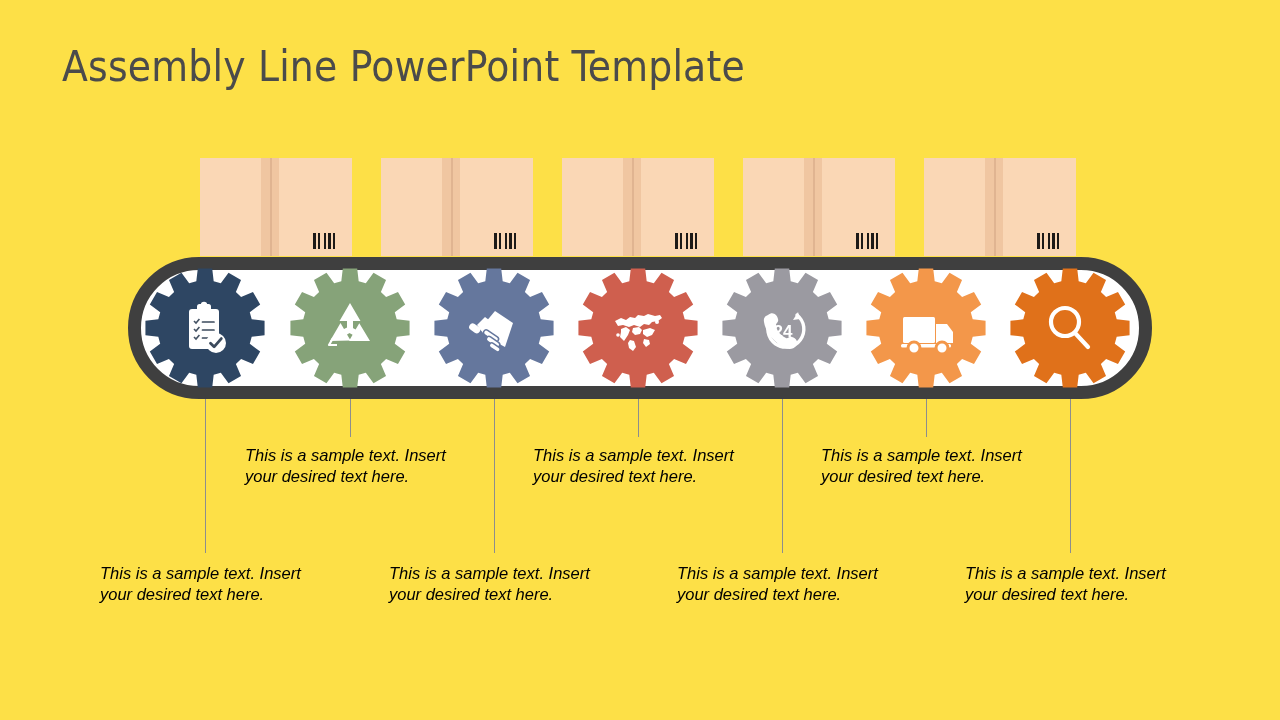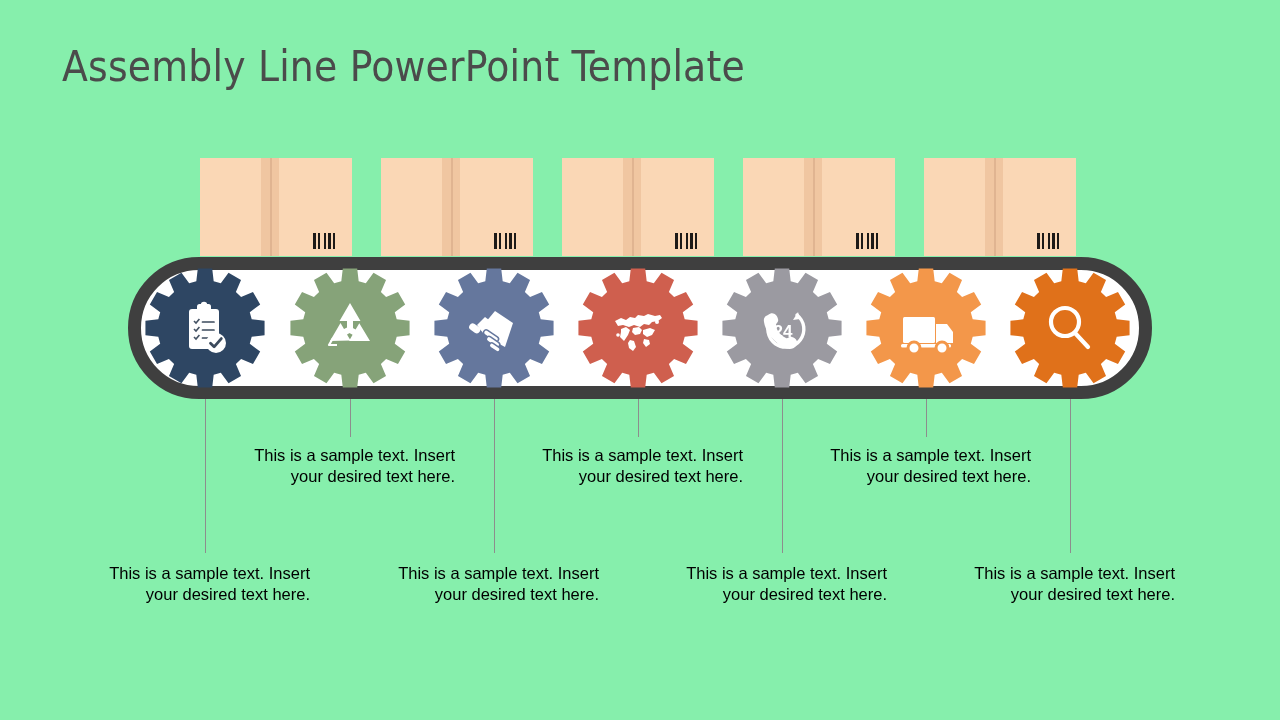--- a/index.html
+++ b/index.html
@@ -10,21 +10,21 @@
     width: 1280px;
     height: 720px;
     background: #ffffff;
     font-family: "Liberation Sans", sans-serif;
     overflow: hidden;
   }
   #slide {
     position: relative;
     width: 1280px;
     height: 720px;
-    background: #86efac;
+    background: #fde047;
   }
 
   
   #slide-title {
     position: absolute;
     left: 62px;
     top: 42px;
     font-family: "DejaVu Sans Condensed", "Liberation Sans", sans-serif;
     font-size: 42px;
     font-weight: 400;
@@ -98,25 +98,26 @@
     position: absolute;
     width: 1px;
     background: #8d8d8d;
   }
 
   
   .caption {
     position: absolute;
     width: 210px;
     transform: translateX(-50%);
-    text-align: right;
+    text-align: left;
     font-family: "Liberation Sans", sans-serif;
     font-size: 16.5px;
     line-height: 20.5px;
     color: #000000;
+    font-style: italic;
   }
 </style>
 </head>
 <body>
 
 <div id="slide">
 
   <div id="slide-title">Assembly Line PowerPoint Template</div>
 
   <div id="boxes-layer">

